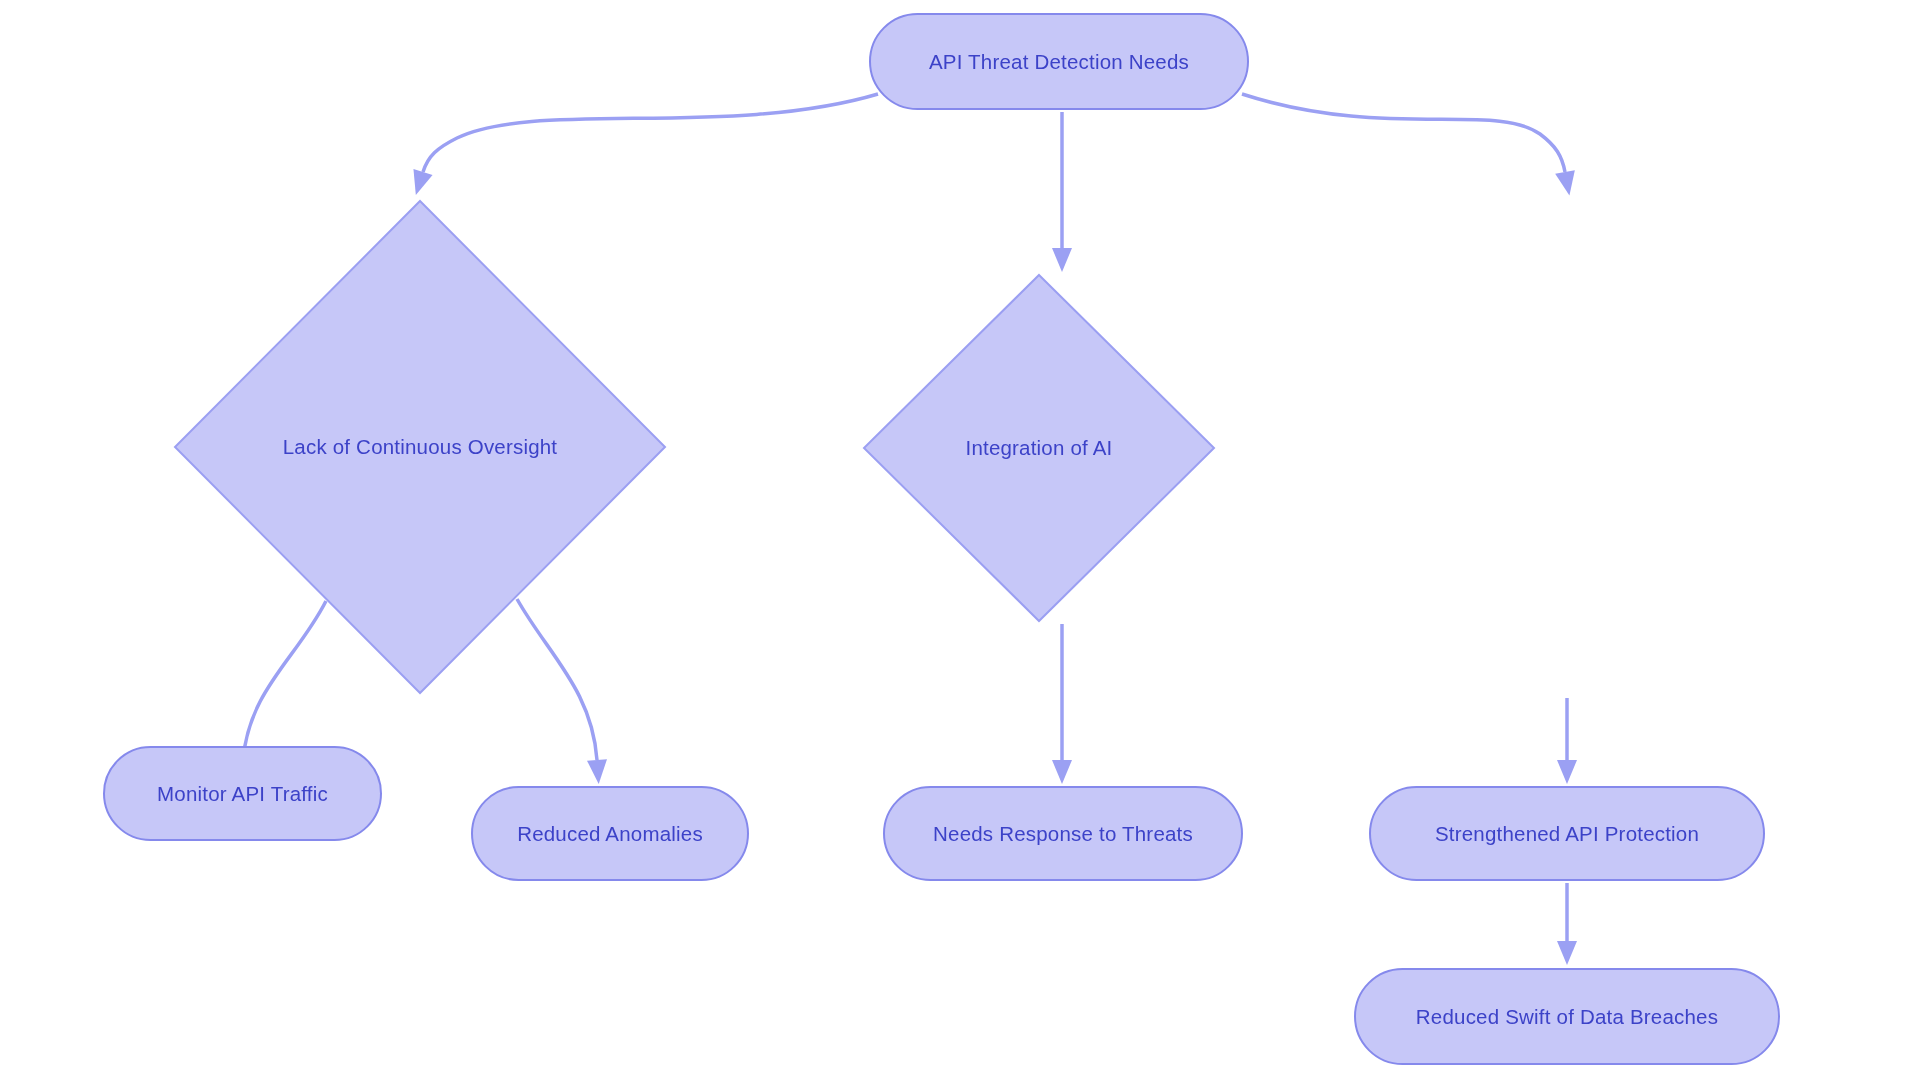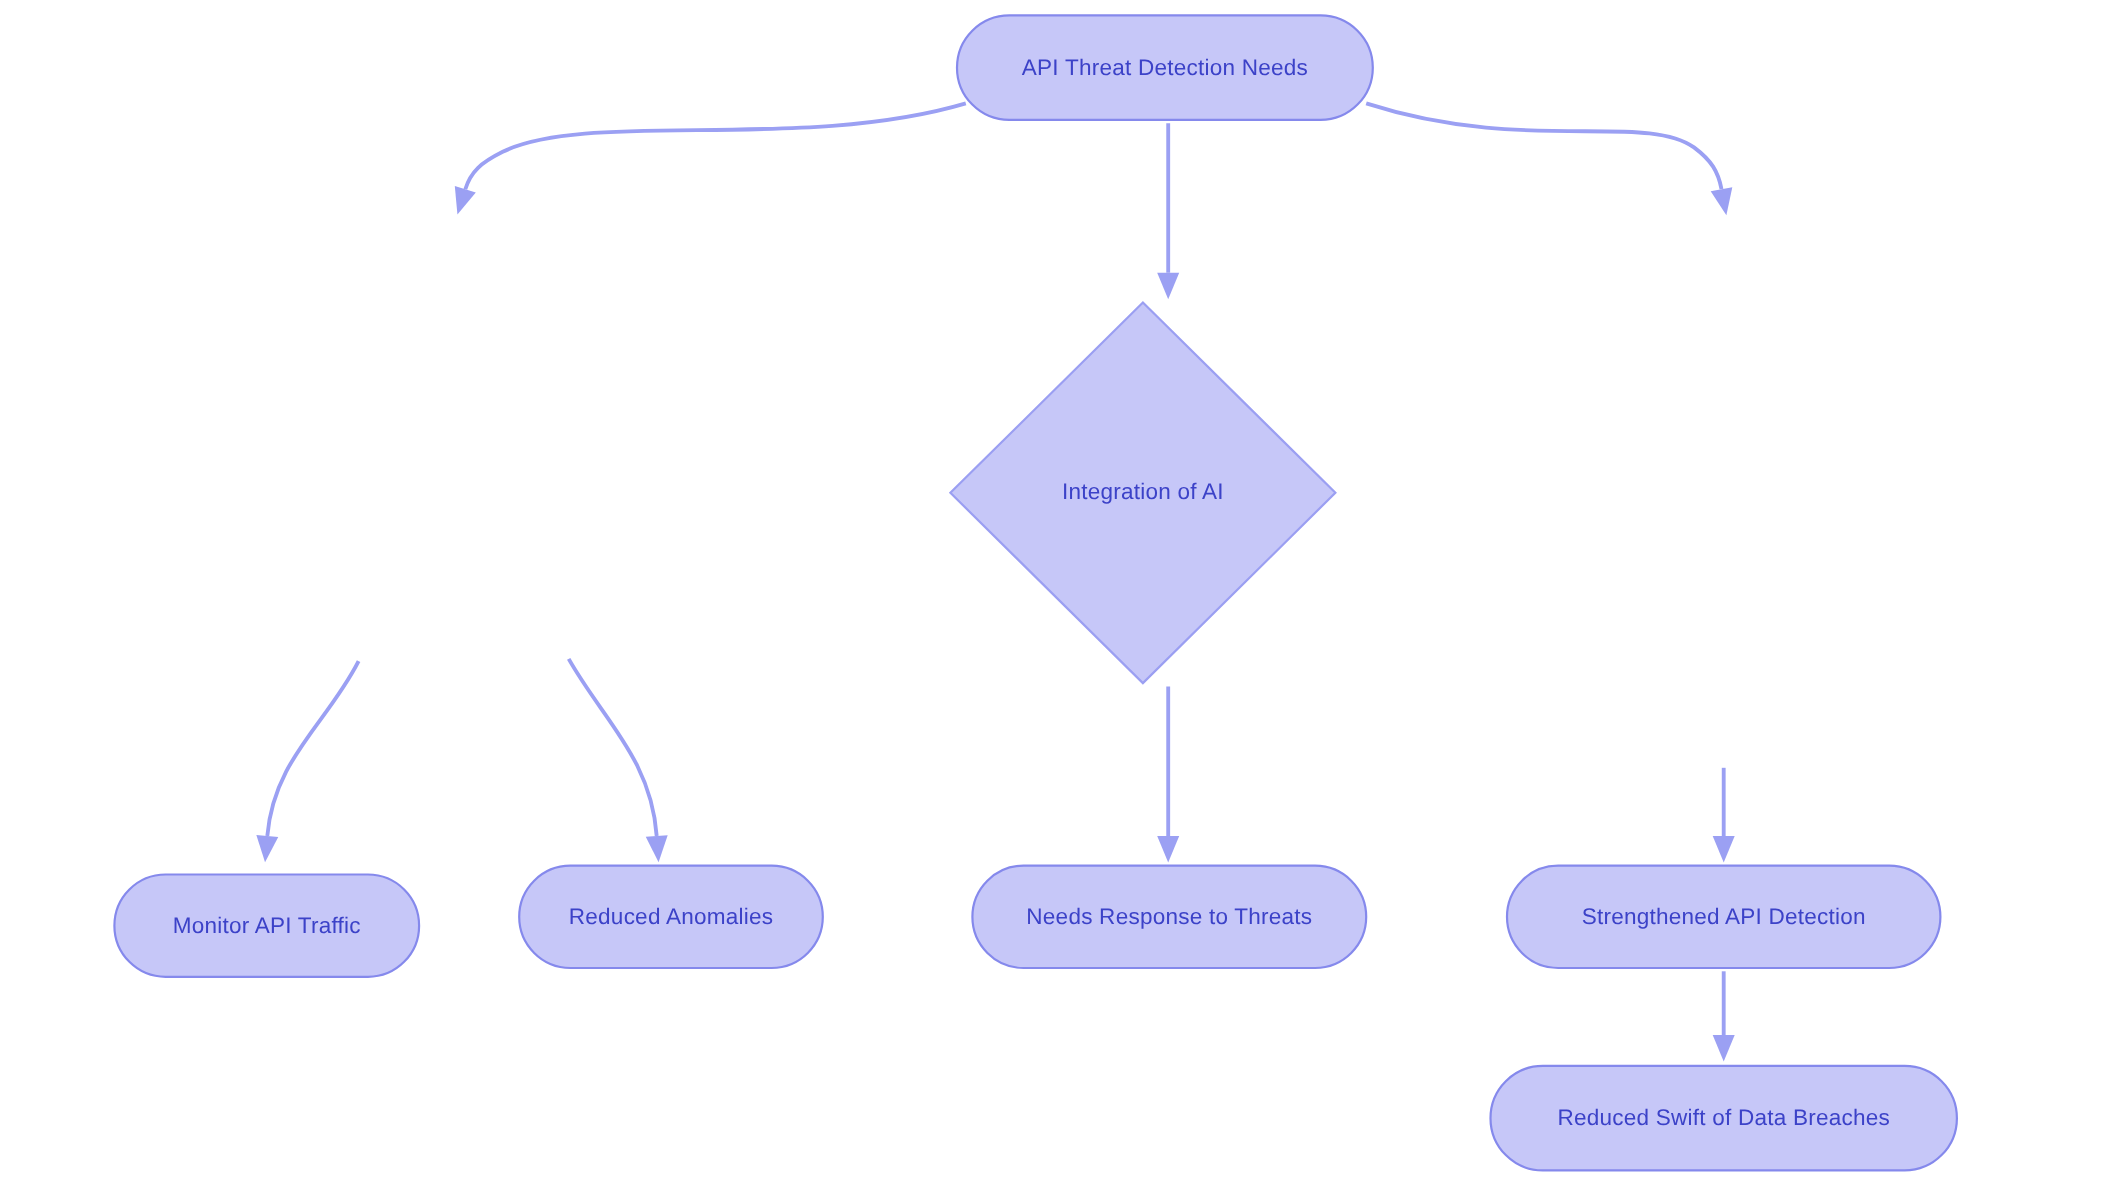--- a/index.html
+++ b/index.html
@@ -81,42 +81,48 @@
     <path class="edge" d="M 517 599 C 548 654, 592 690, 597 760" marker-end="url(#ah)"></path>
     <path class="edge" d="M 1062 624 L 1062 760" marker-end="url(#ah)"></path>
     <path class="edge" d="M 1567 698 L 1567 760" marker-end="url(#ah)"></path>
     <path class="edge" d="M 1567 883 L 1567 941" marker-end="url(#ah)"></path>
   </svg>
 
   <div class="node pill" style="left:869px; top:13px; width:380px; height:97px;">
     <span class="lbl">API Threat Detection Needs</span>
   </div>
 
+  <div class="node diamond" style="left:173px; top:199px; width:494px; height:496px;">
+    <svg class="shape" viewBox="0 0 494 496" preserveAspectRatio="none">
+      <polygon points="247,2 492,248 247,494 2,248"></polygon>
+    </svg>
+    <span class="lbl">Lack of Continuous Oversight</span>
+  </div>
 
   <div class="node diamond" style="left:862px; top:273px; width:354px; height:350px;">
     <svg class="shape" viewBox="0 0 354 350" preserveAspectRatio="none">
       <polygon points="177,2 352,175 177,348 2,175"></polygon>
     </svg>
     <span class="lbl">Integration of AI</span>
   </div>
 
 
-  <div class="node pill" style="left:103px; top:794px; width:279px; height:95px;">
+  <div class="node pill" style="left:103px; top:746px; width:279px; height:95px;">
     <span class="lbl">Monitor API Traffic</span>
   </div>
 
   <div class="node pill" style="left:471px; top:786px; width:278px; height:95px;">
     <span class="lbl">Reduced Anomalies</span>
   </div>
 
   <div class="node pill" style="left:883px; top:786px; width:360px; height:95px;">
     <span class="lbl">Needs Response to Threats</span>
   </div>
 
   <div class="node pill" style="left:1369px; top:786px; width:396px; height:95px;">
-    <span class="lbl">Strengthened API Detection</span>
+    <span class="lbl">Strengthened API Protection</span>
   </div>
 
   <div class="node pill" style="left:1354px; top:968px; width:426px; height:97px;">
     <span class="lbl">Reduced Swift of Data Breaches</span>
   </div>
 
 </div>
 
 </body></html>

